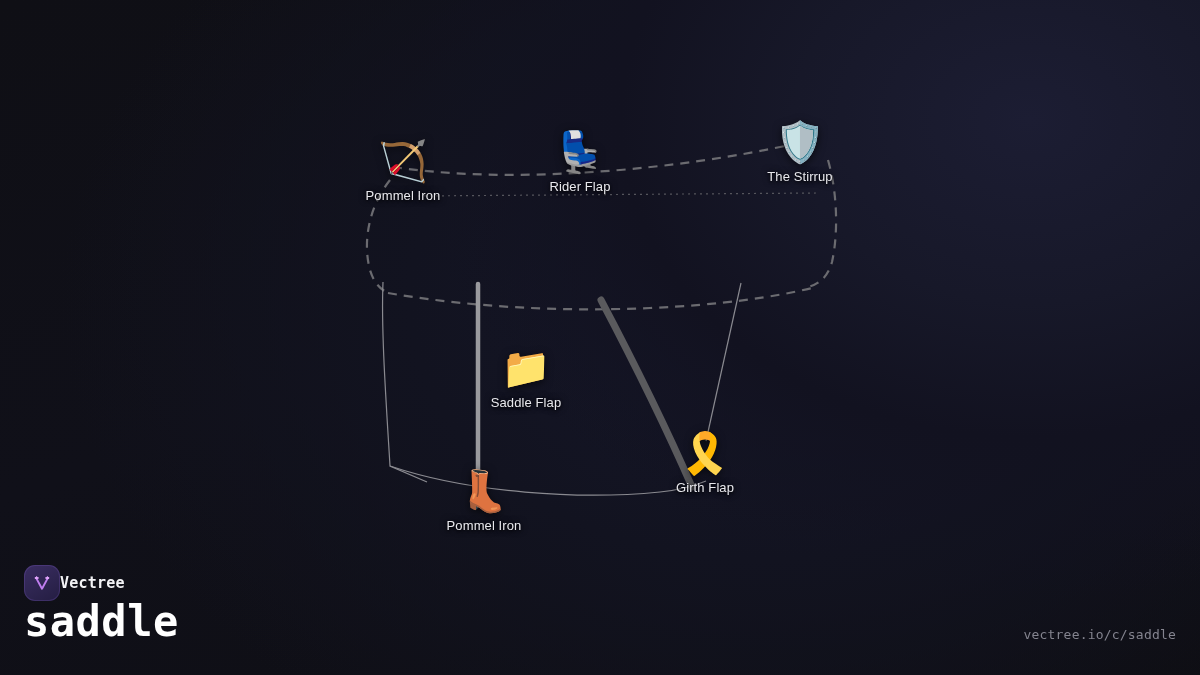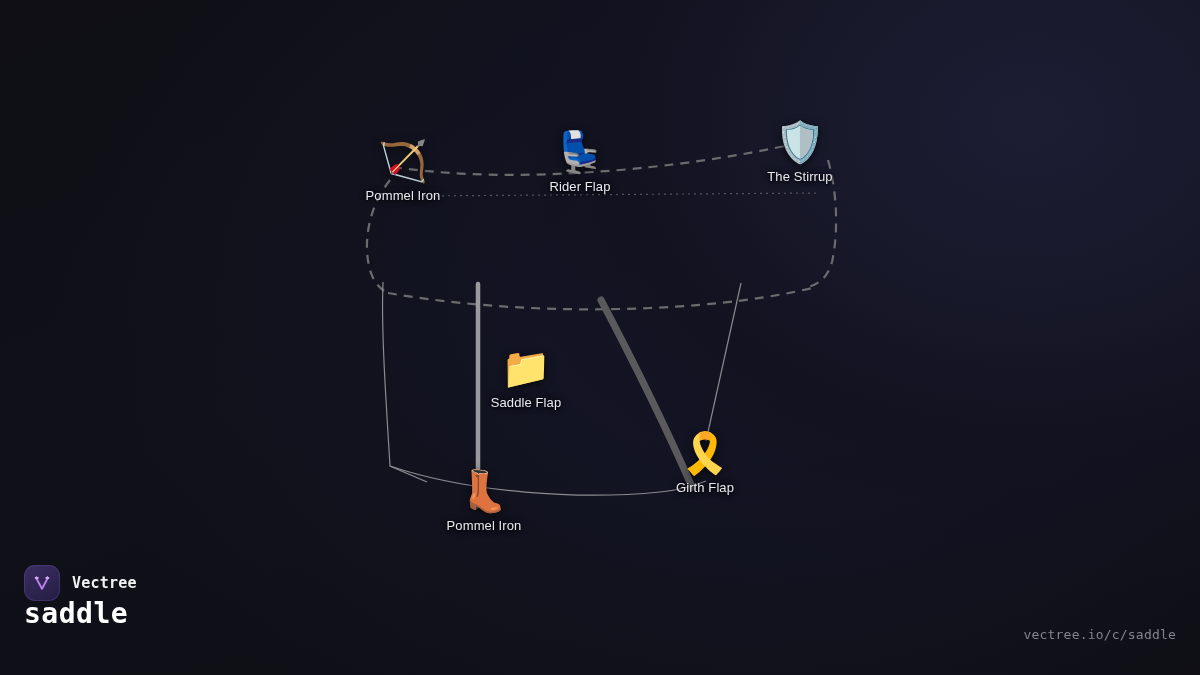--- a/index.html
+++ b/index.html
@@ -38,37 +38,37 @@
     color:#e9e9ee;
     white-space:nowrap;
     text-shadow:0 1px 3px rgba(0,0,0,.95), 0 0 7px rgba(10,10,16,.9);
     letter-spacing:.1px;
   }
 
   
   #footer { position:absolute; left:0; bottom:0; width:1200px; height:110px; }
   #brand-row {
     position:absolute; left:24px; top:0;
-    display:flex; align-items:center; gap:12px;
+    display:flex; align-items:center; 
   }
   #logo-badge {
     width:36px; height:36px; border-radius:11px;
     background:linear-gradient(150deg,#3b2d63 0%,#2e2550 55%,#241d42 100%);
     display:flex; align-items:center; justify-content:center;
     box-shadow:0 0 0 1px rgba(150,110,230,.20) inset;
     flex:none;
   }
   #brand-name {
     font-family:"DejaVu Sans Mono", monospace;
     font-weight:bold; font-size:15px; color:#f2f2f5; letter-spacing:.2px;
   }
   #page-title {
     position:absolute; left:24px; top:32px;
     font-family:"DejaVu Sans Mono", monospace;
-    font-weight:bold; font-size:28px; color:#ffffff; letter-spacing:.5px;
+    font-weight:bold; font-size:42px; color:#ffffff; letter-spacing:.5px;
   }
   #site-url {
     position:absolute; right:24px; bottom:33px;
     font-family:"DejaVu Sans Mono", monospace;
     font-size:13px; color:#84848f; letter-spacing:.2px;margin-top:25px;
   }
 </style>
 </head>
 <body>
 

